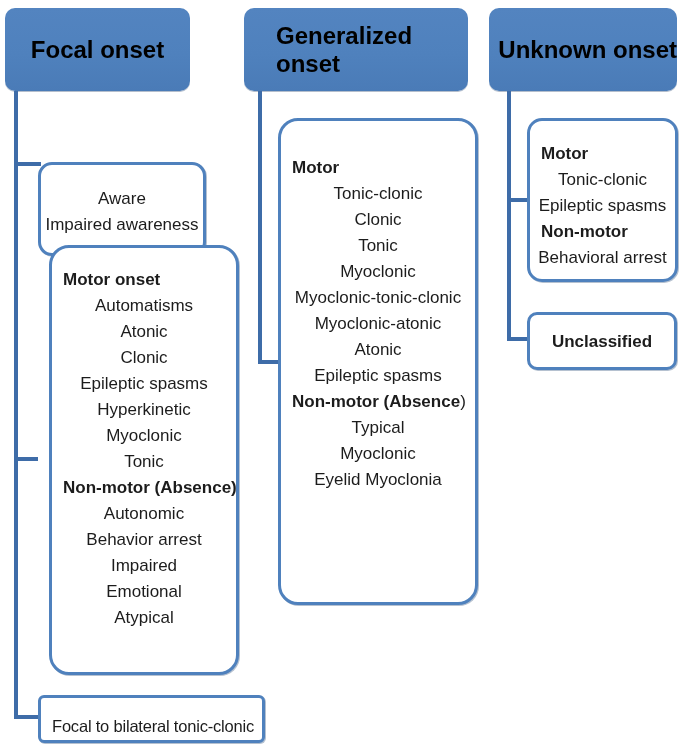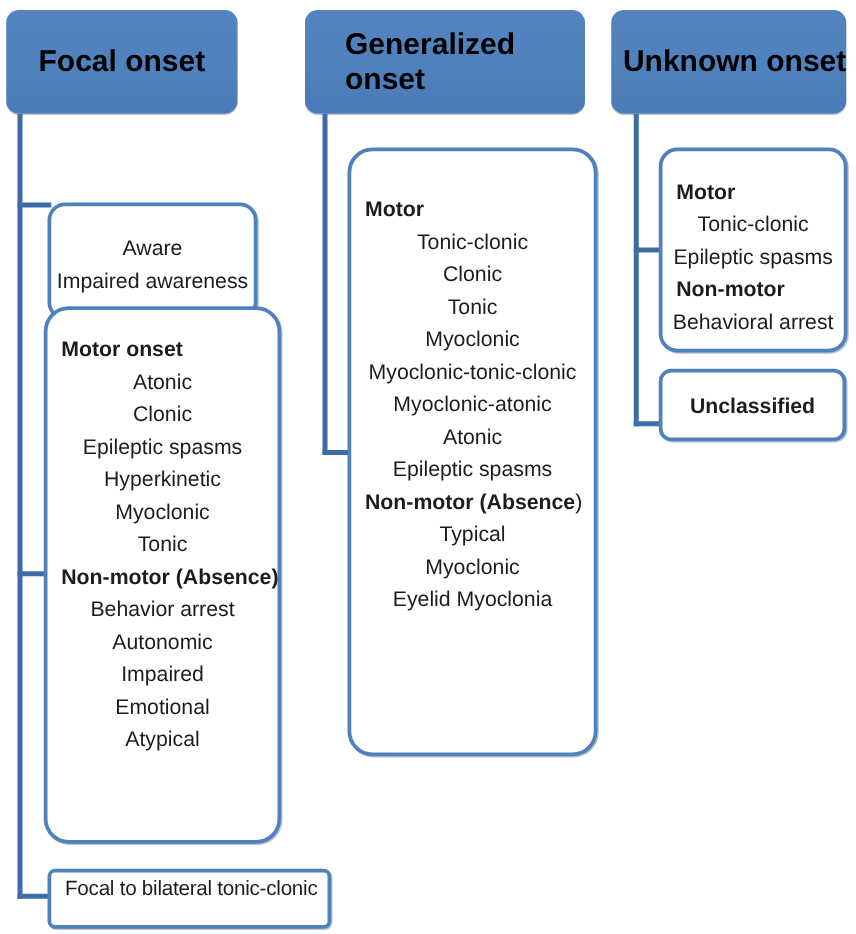--- a/index.html
+++ b/index.html
@@ -39,37 +39,38 @@
 <div class="line" style="left:14px;top:91px;width:4px;height:628px;"></div>
 <div class="line" style="left:14px;top:162px;width:27px;height:4px;"></div>
 <div class="line" style="left:14px;top:457px;width:24px;height:4px;"></div>
 <div class="line" style="left:14px;top:715px;width:26px;height:4px;"></div>
 
 <div class="box" style="left:38px;top:118px;width:168px;height:94px;border-radius:14px;padding-top:21px;margin-top:44px;">
     <div class="item a-center">Aware</div>
     <div class="item a-center">Impaired awareness</div>
   </div>
 
-<div class="box" style="left:35px;top:245px;width:190px;height:430px;border-radius:20px;padding-top:19px;">
+<div class="box" style="left:49px;top:245px;width:190px;height:430px;border-radius:20px;padding-top:19px;">
     <div class="item a-left b">Motor onset</div>
+    <div class="item a-center">Automatisms</div>
     <div class="item a-center">Atonic</div>
     <div class="item a-center">Clonic</div>
     <div class="item a-center">Epileptic spasms</div>
     <div class="item a-center">Hyperkinetic</div>
     <div class="item a-center">Myoclonic</div>
     <div class="item a-center">Tonic</div>
     <div class="item a-left b">Non-motor (Absence)</div>
+    <div class="item a-center">Autonomic</div>
     <div class="item a-center">Behavior arrest</div>
-    <div class="item a-center">Autonomic</div>
     <div class="item a-center">Impaired</div>
     <div class="item a-center">Emotional</div>
     <div class="item a-center">Atypical</div>
   </div>
 
-<div class="box small-text" style="left:38px;top:695px;width:227px;height:48px;border-radius:6px;padding-top:0;">
+<div class="box small-text" style="left:38px;top:695px;width:227px;height:48px;border-radius:6px;padding-top:15px;">
     <div class="item a-left">Focal to bilateral tonic-clonic</div>
   </div>
 
 <div class="header" style="left:244px;top:8px;width:192px;padding-left:32px;">
   <span>Generalized onset</span>
 </div>
 
 <div class="line" style="left:258px;top:91px;width:4px;height:273px;"></div>
 <div class="line" style="left:258px;top:360px;width:30px;height:4px;"></div>
 
@@ -98,15 +99,15 @@
 <div class="line" style="left:507px;top:337px;width:22px;height:4px;"></div>
 
 <div class="box" style="left:527px;top:118px;width:151px;height:164px;border-radius:15px;padding-top:20px;">
     <div class="item a-left b">Motor</div>
     <div class="item a-center">Tonic-clonic</div>
     <div class="item a-center">Epileptic spasms</div>
     <div class="item a-left b">Non-motor</div>
     <div class="item a-center">Behavioral arrest</div>
   </div>
 
-<div class="box" style="left:527px;top:295px;width:150px;height:58px;border-radius:10px;padding-top:14px;">
+<div class="box" style="left:527px;top:312px;width:150px;height:58px;border-radius:10px;padding-top:14px;">
     <div class="item a-center b">Unclassified</div>
   </div>
 
 </body></html>

